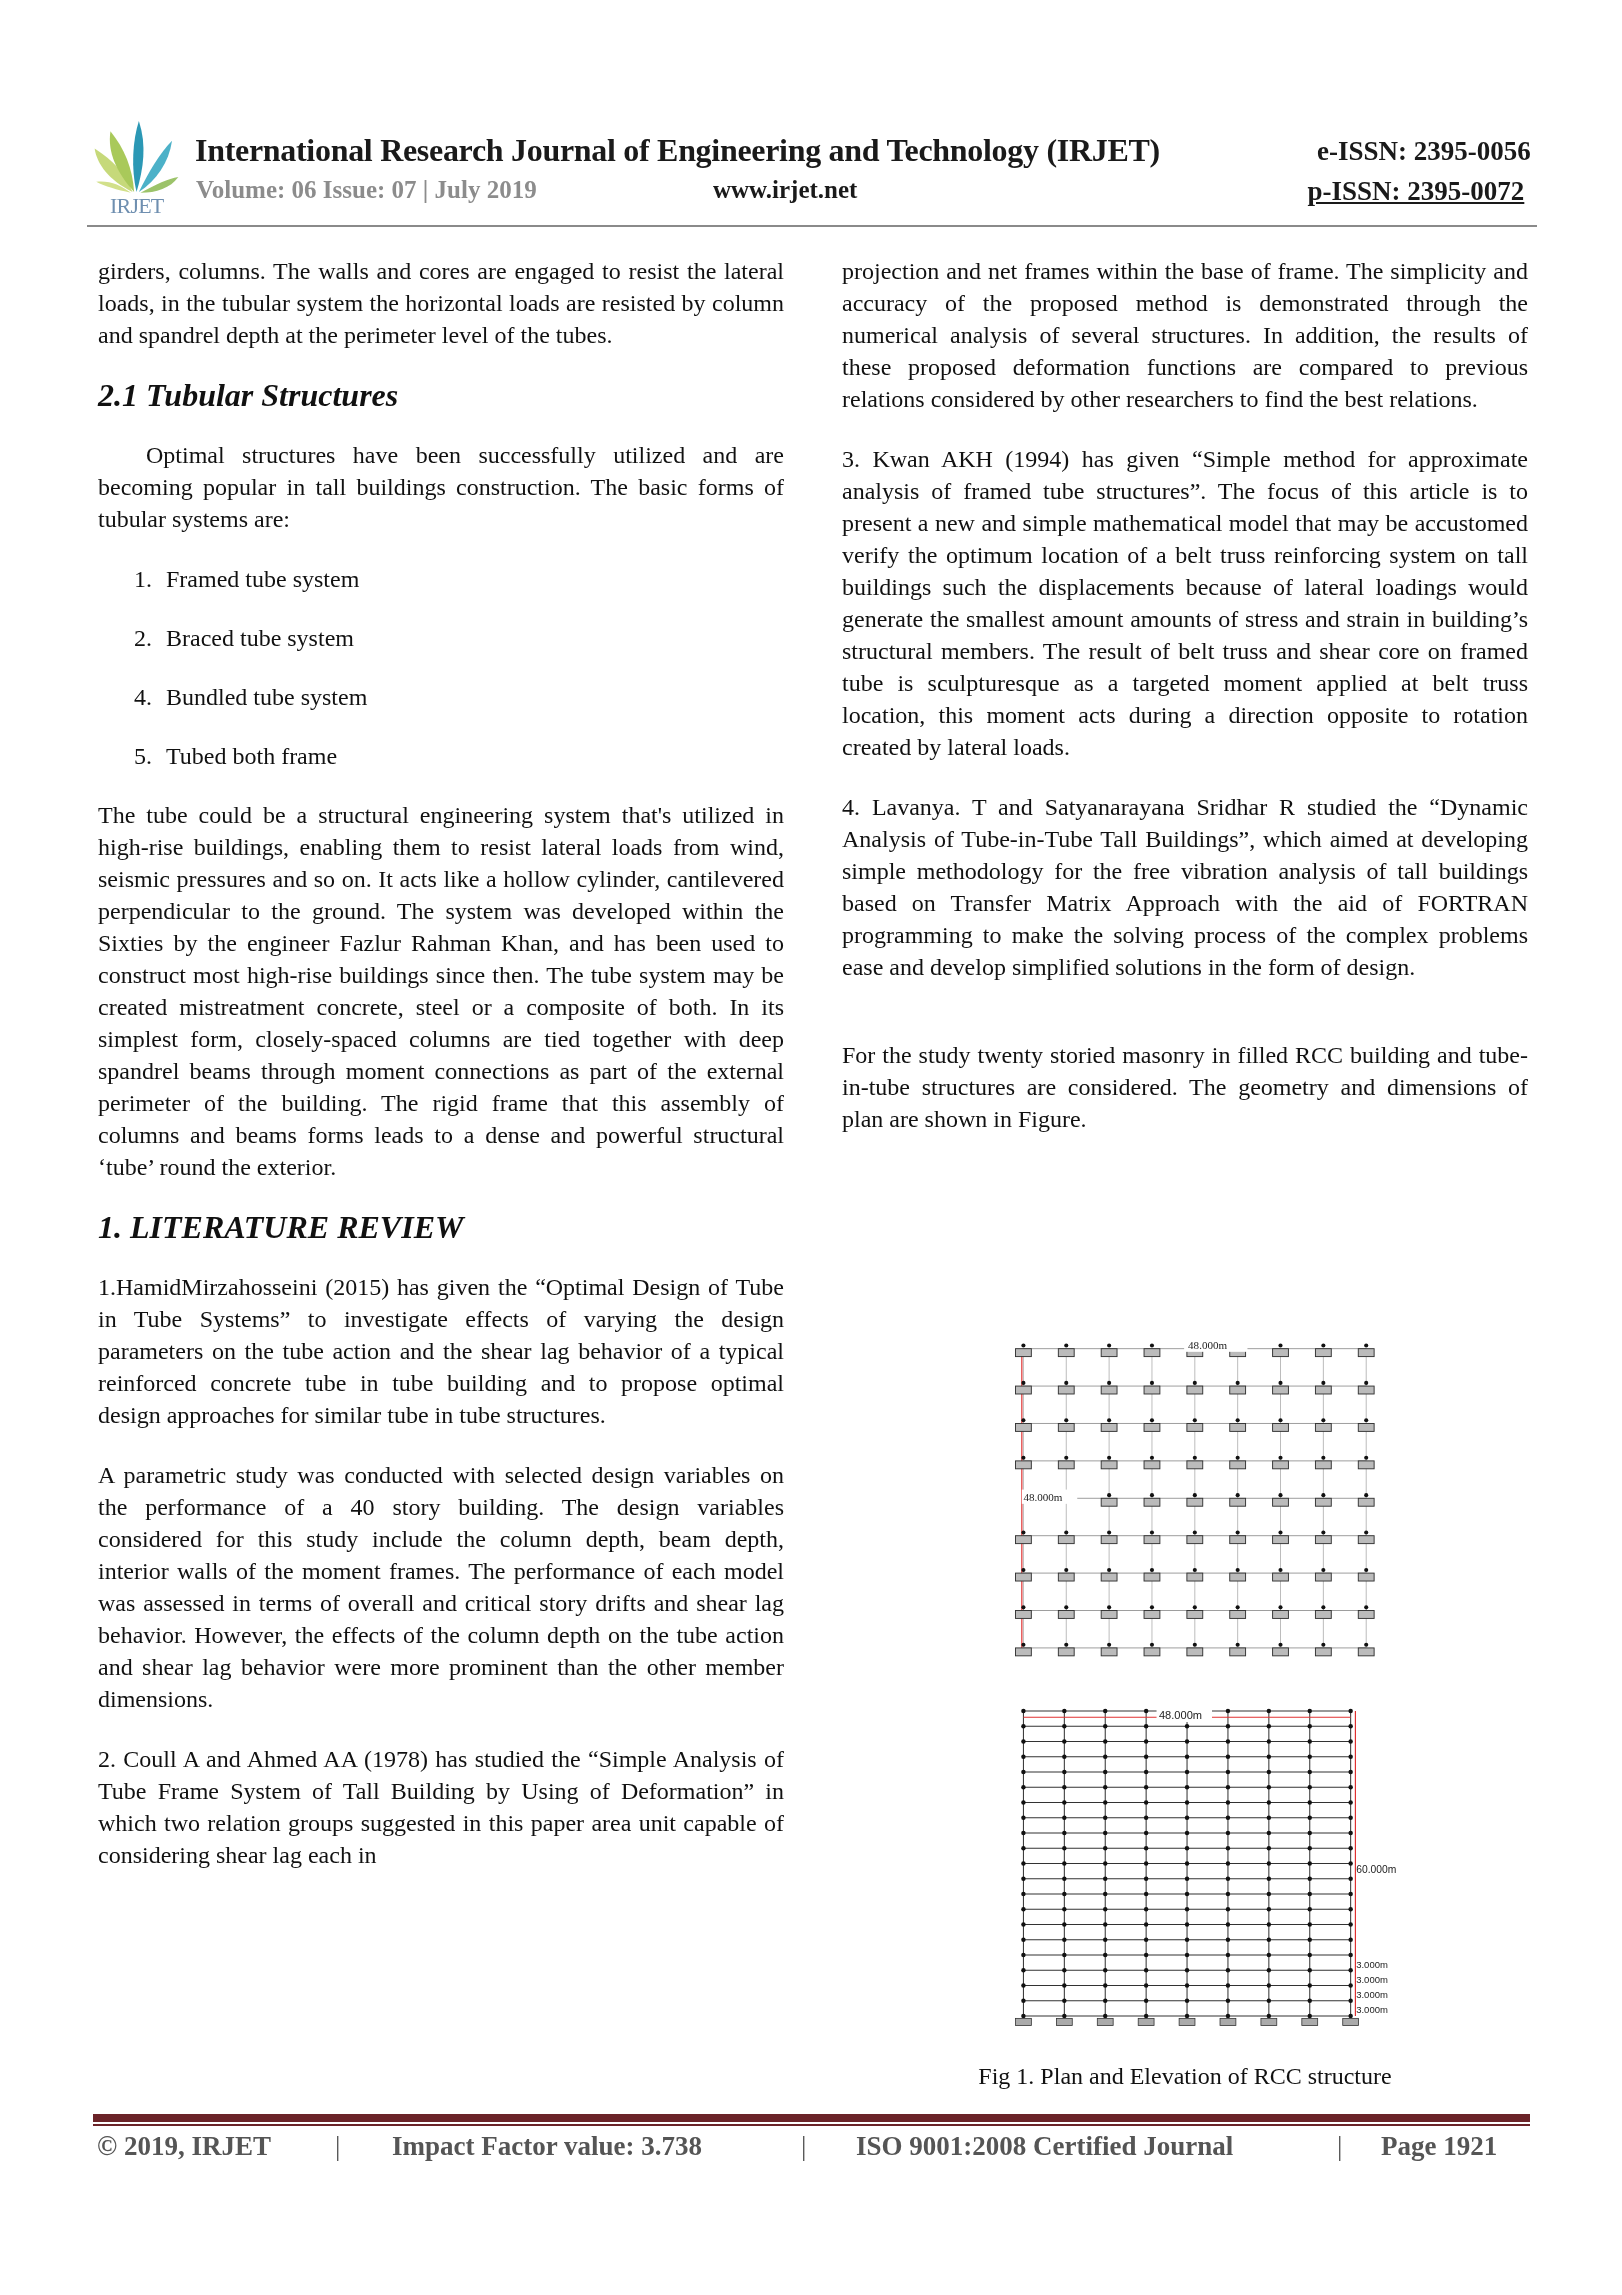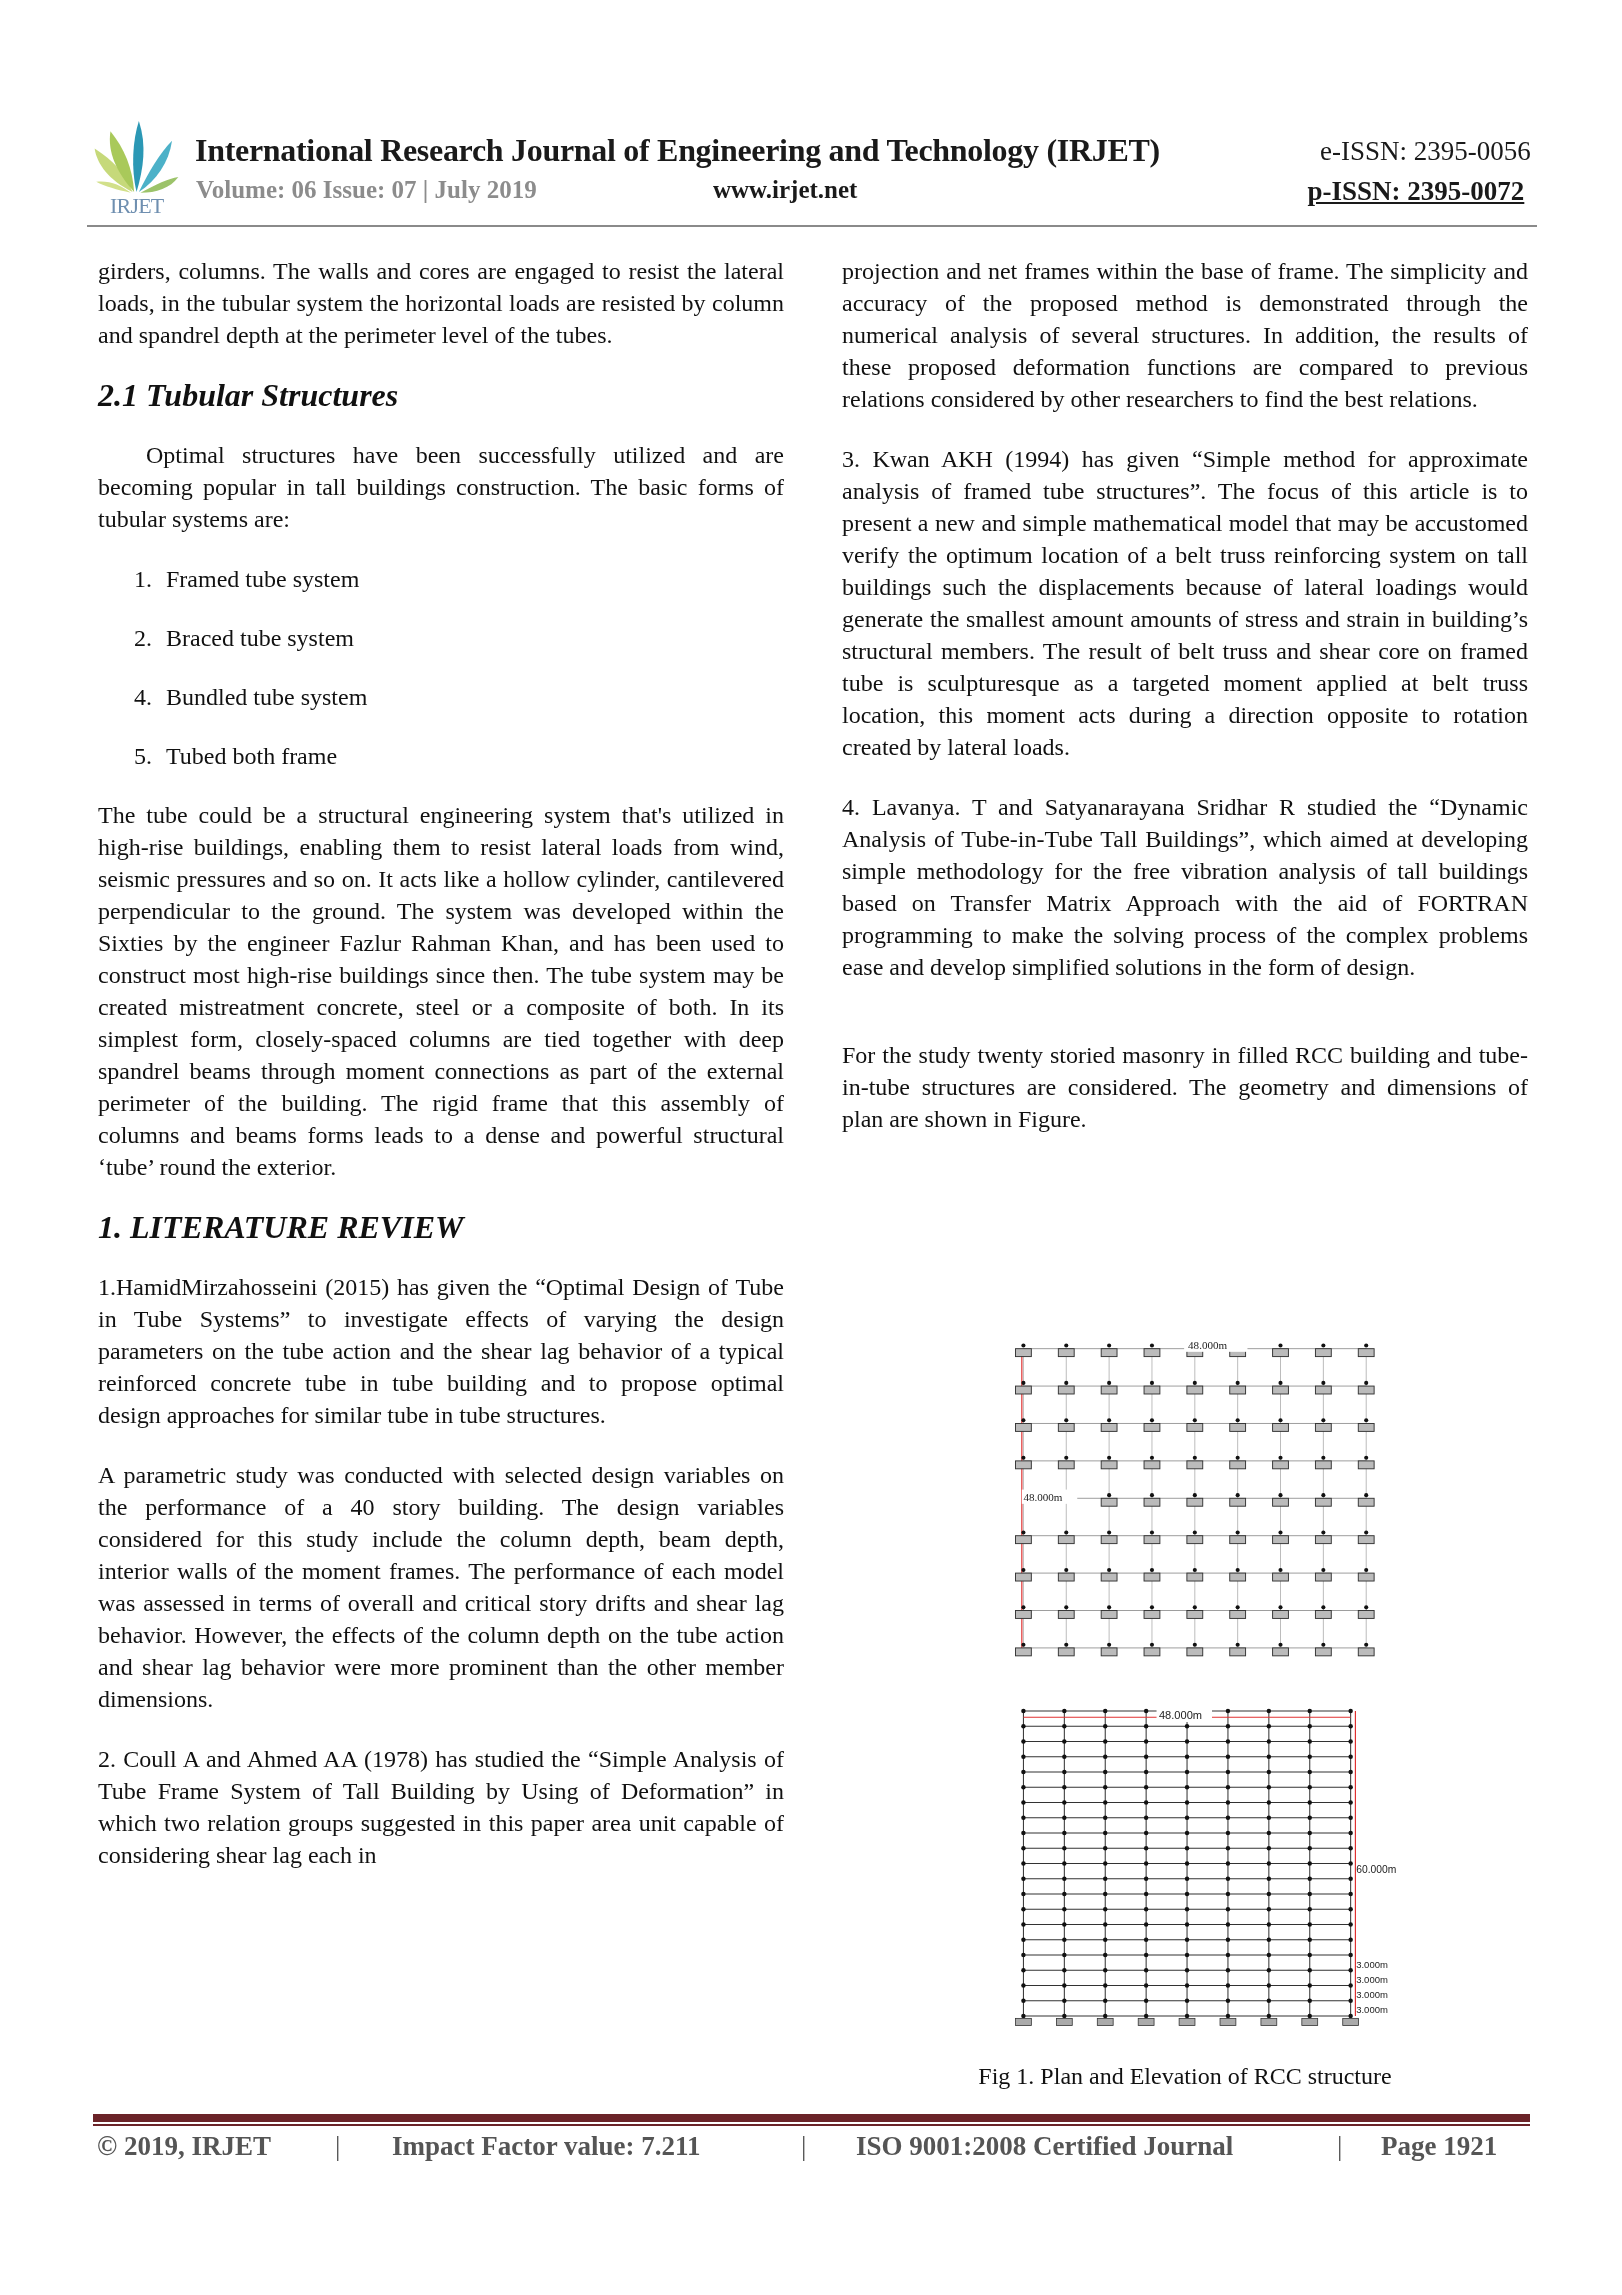--- a/index.html
+++ b/index.html
@@ -6,21 +6,21 @@
   body { width: 1623px; height: 2295px; position: relative; overflow: hidden;
          font-family: "Liberation Serif", "DejaVu Serif", serif; color: #111; }
 
   
   .header { position: absolute; left: 87px; top: 111px; width: 1450px; height: 119px; }
   .logo { position: absolute; left: 6.3px; top: 6.3px; width: 87px; height: 103px; }
   .logo-text { position: absolute; left: 0; top: 76px; width: 87px; text-align: center;
                font-family: "Liberation Serif", serif; font-size: 22px; color: #6f8fb0; letter-spacing: -0.8px; }
   .h-title { position: absolute; left: 108px; top: 20.6px; font-size: 32px; font-weight: bold; color: #1a1a1a;
              white-space: nowrap; letter-spacing: -0.3px; }
-  .h-eissn { position: absolute; right: 6.3px; top: 25px; font-size: 27px; font-weight: normal; color: #1a1a1a; white-space: nowrap; }
+  .h-eissn { position: absolute; right: 6.3px; top: 25px; font-size: 27px; font-weight: bold; color: #1a1a1a; white-space: nowrap; }
   .h-volume { position: absolute; left: 109px; top: 65px; font-size: 25px; font-weight: bold; color: #8c8c8c; white-space: nowrap; }
   .h-url { position: absolute; left: 626px; top: 65px; font-size: 25px; font-weight: bold; color: #1a1a1a; white-space: nowrap; }
   .h-pissn { position: absolute; right: 12.7px; top: 65px; font-size: 27px; font-weight: bold; color: #1a1a1a; white-space: nowrap; text-decoration: underline; }
   .h-rule { position: absolute; left: 0; top: 114px; width: 1450px; height: 2.4px; background: #8a8a8a; }
 
   
   .col { position: absolute; top: 255px; width: 686px; font-size: 24px; line-height: 32px; }
   .col-left { left: 98px; }
   .col-right { left: 842px; }
   .col p { margin: 0; text-align: justify; }
@@ -529,19 +529,19 @@
       <text x="442" y="401" font-size="12" fill="#222" font-family="Liberation Sans, sans-serif">3.000m</text>
     </svg>
 </div>
 <div class="fig-caption">Fig 1. Plan and Elevation of RCC structure</div>
 
 <div class="f-bar"></div>
 <div class="f-bar2"></div>
 <div class="footer">
   <span style="left:0">© 2019, IRJET</span>
   <span class="sep" style="left:238px">|</span>
-  <span style="left:295px">Impact Factor value: 7.211</span>
+  <span style="left:295px">Impact Factor value: 3.738</span>
   <span class="sep" style="left:704px">|</span>
   <span style="left:759px">ISO 9001:2008 Certified Journal</span>
   <span class="sep" style="left:1240px">|</span>
   <span style="left:1284px">Page 1921</span>
 </div>
 
 
 </body></html>

